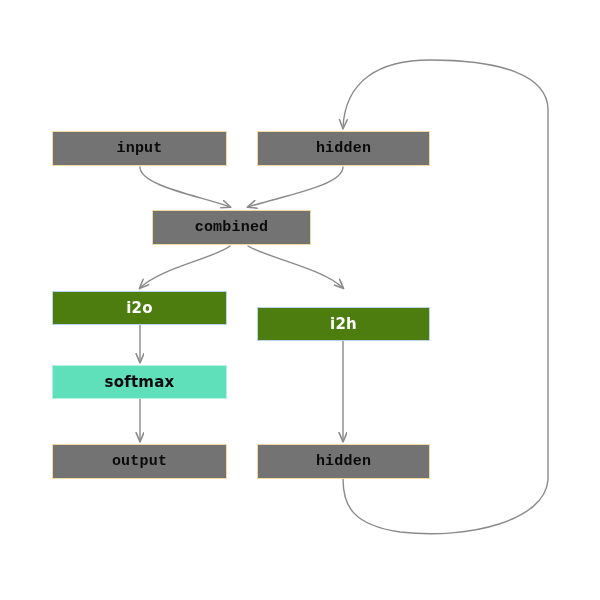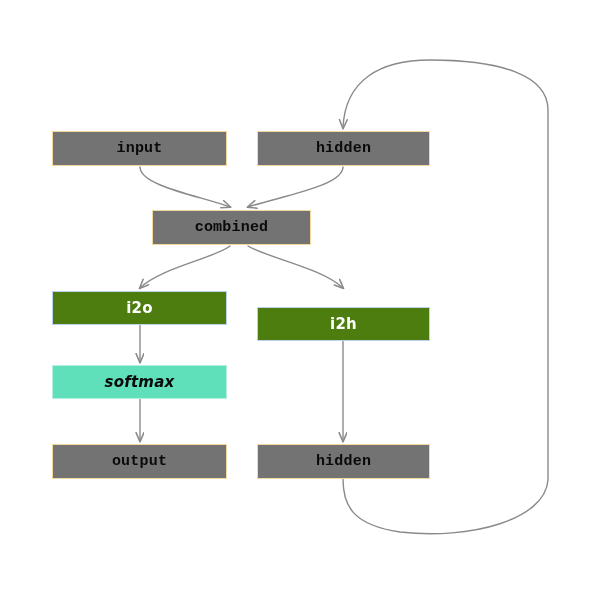--- a/index.html
+++ b/index.html
@@ -86,21 +86,21 @@
       </div>
       <div class="node node-orange" style="left: 152px; top: 210px; width: 159px; height: 35px;">
         <span class="node-label">combined</span>
       </div>
       <div class="node node-blue" style="left: 52px; top: 291px; width: 175px; height: 34px;">
         <span class="node-label">i2o</span>
       </div>
       <div class="node node-blue" style="left: 257px; top: 291px; width: 173px; height: 34px; margin-top: 16px;">
         <span class="node-label">i2h</span>
       </div>
-      <div class="node node-teal" style="left: 52px; top: 365px; width: 175px; height: 34px; font-style: italic;">
+      <div class="node node-teal" style="left: 52px; top: 365px; width: 175px; height: 34px;">
         <span class="node-label">softmax</span>
       </div>
       <div class="node node-orange" style="left: 52px; top: 444px; width: 175px; height: 35px; text-align: center;">
         <span class="node-label">output</span>
       </div>
       <div class="node node-orange" style="left: 257px; top: 444px; width: 173px; height: 35px;">
         <span class="node-label">hidden</span>
       </div>
     </div>
 

